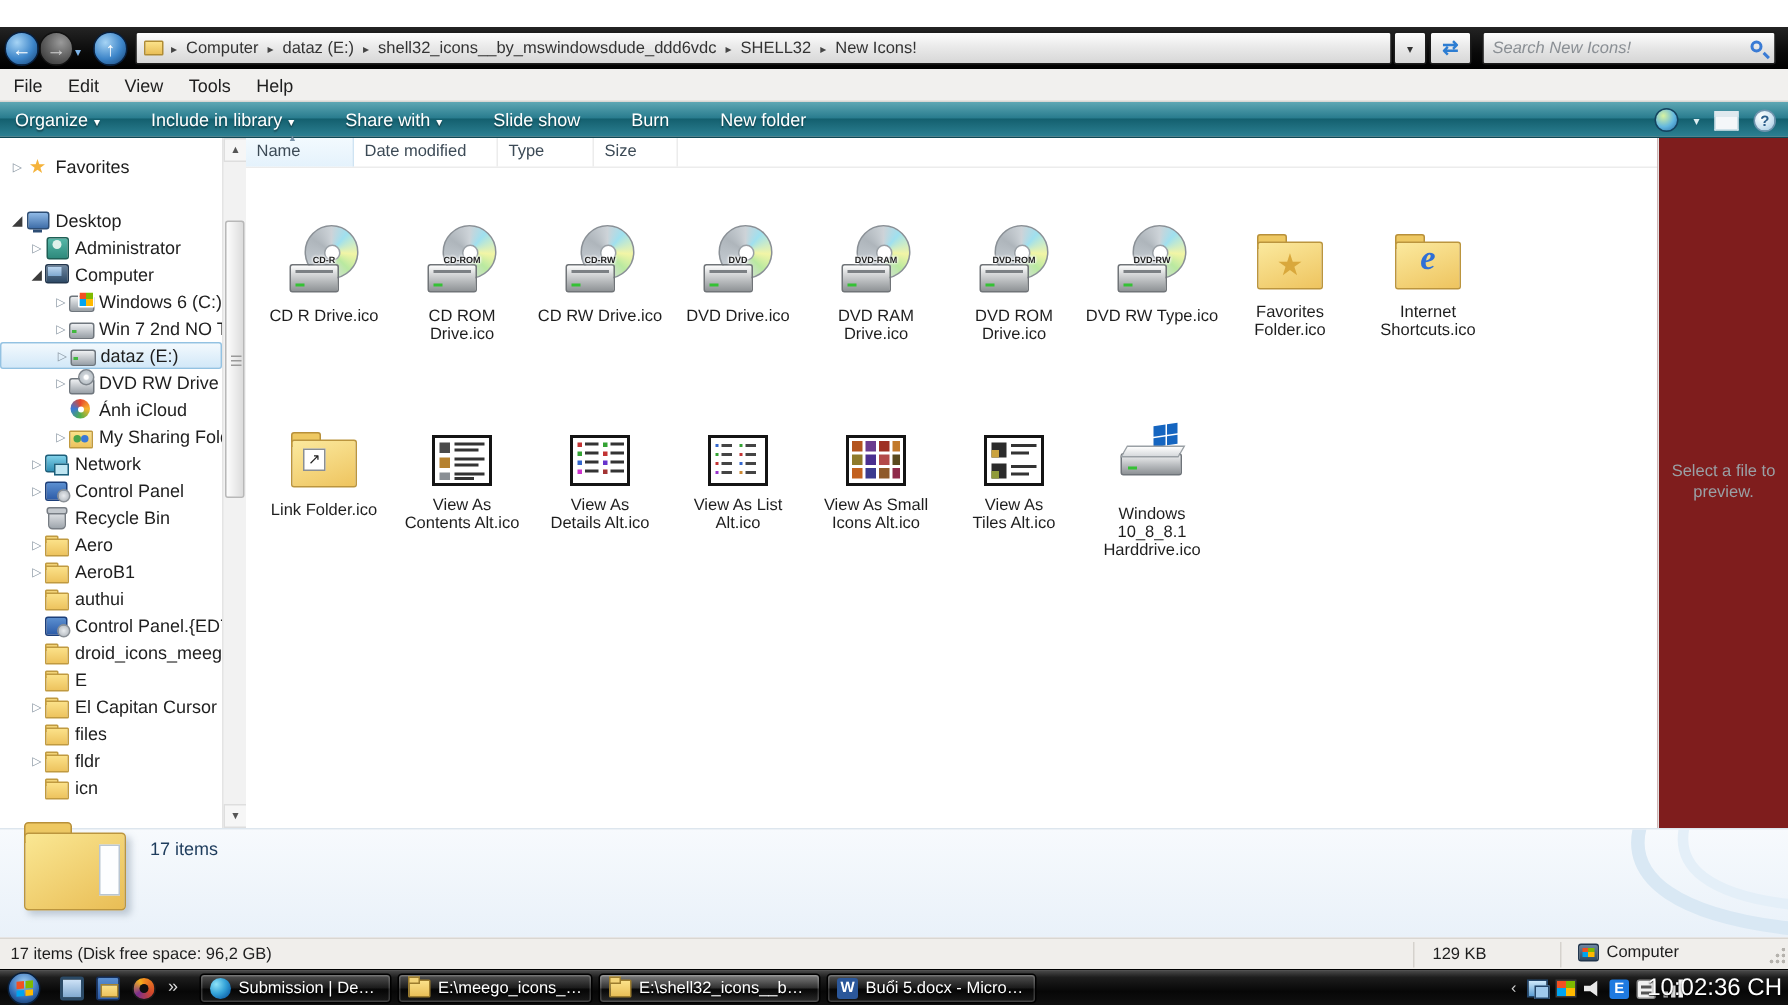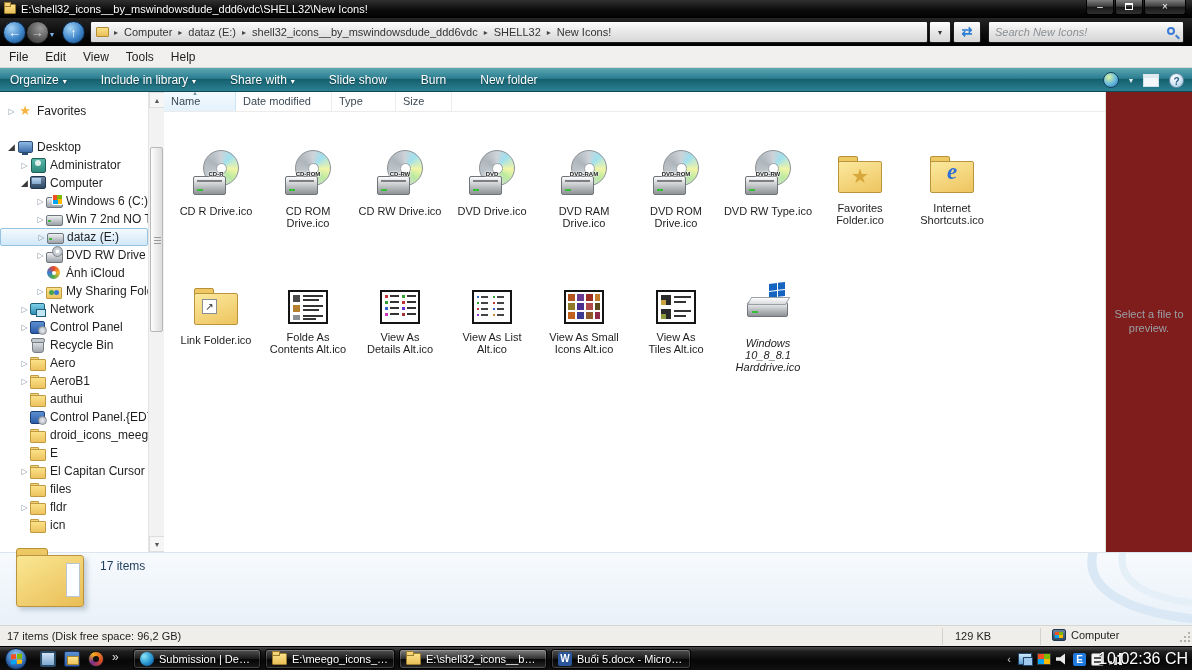--- a/index.html
+++ b/index.html
@@ -263,29 +263,20 @@
                linear-gradient(#dadada,#dadada) 5px 100%/3px 8px no-repeat,
                linear-gradient(#f2f2f2,#f2f2f2) 10px 100%/3px 12px no-repeat; }
   .clock { position:absolute; right:4px; top:0; height:24px; display:flex; align-items:center;
     color:#fff; font-size:16px; text-shadow:0 1px 1px #000; cursor:pointer; }
 </style>
 </head>
 <body>
 
 <div class="screen">
 
-  <div class="titlebar">
-    <span class="tfold"></span>
-    <span class="title-text">E:\shell32_icons__by_mswindowsdude_ddd6vdc\SHELL32\New Icons!</span>
-    <div class="winbtns">
-      <div class="winbtn mn">–</div>
-      <div class="winbtn mx"><span class="box"></span></div>
-      <div class="winbtn cl">×</div>
-    </div>
-  </div>
 
   <div class="navbar">
     <div class="navcirc back">←</div>
     <div class="navcirc fwd" style="transform:scaleX(-1);">←</div>
     <div class="nav-dd">▾</div>
     <div class="navcirc up">↑</div>
 
     <div class="addr">
       <span class="afold"></span>
       <span class="csep">▸</span>
@@ -550,21 +541,21 @@
             <rect x="5" y="5" width="7" height="7" fill="#4a4a4a"></rect>
               <rect x="15" y="5" width="20" height="2" fill="#333"></rect>
               <rect x="15" y="9" width="16" height="2" fill="#333"></rect>
             <rect x="5" y="15" width="7" height="7" fill="#b5812f"></rect>
               <rect x="15" y="15" width="20" height="2" fill="#333"></rect>
               <rect x="15" y="19" width="16" height="2" fill="#333"></rect>
             <rect x="5" y="25" width="7" height="5" fill="#8a8f94"></rect>
               <rect x="15" y="25" width="20" height="2" fill="#333"></rect>
               <rect x="15" y="28" width="13" height="2" fill="#333"></rect>
           </svg>
-          <div class="flabel" style="max-width:84px;">Folde As Contents Alt.ico</div>
+          <div class="flabel" style="max-width:84px;">View As Contents Alt.ico</div>
         </div>
         <div class="cell">
           <svg class="gv" width="40" height="34">
             <rect x="1" y="1" width="38" height="32" fill="#fff" stroke="#141414" stroke-width="2"></rect>
             <rect x="5" y="5" width="3" height="3" fill="#c23333"></rect>
               <rect x="10" y="5" width="9" height="2" fill="#333"></rect>
             <rect x="5" y="11" width="3" height="3" fill="#33a233"></rect>
               <rect x="10" y="11" width="9" height="2" fill="#333"></rect>
             <rect x="5" y="17" width="3" height="3" fill="#3366cc"></rect>
               <rect x="10" y="17" width="9" height="2" fill="#333"></rect>
@@ -638,21 +629,21 @@
         <div class="cell">
           <span class="g-hdd">
             <span class="wflag">
                 <span></span>
                 <span></span>
                 <span></span>
                 <span></span>
               </span>
             <span class="body"></span>
           </span>
-          <div class="flabel" style="max-width:86px;font-style:italic;">Windows 10_8_8.1 Harddrive.ico</div>
+          <div class="flabel" style="max-width:86px;">Windows 10_8_8.1 Harddrive.ico</div>
         </div>
       </div>
     </div>
 
     <div class="preview">
       <div class="ptext">Select a file to preview.</div>
     </div>
   </div>
 
   <div class="details">

